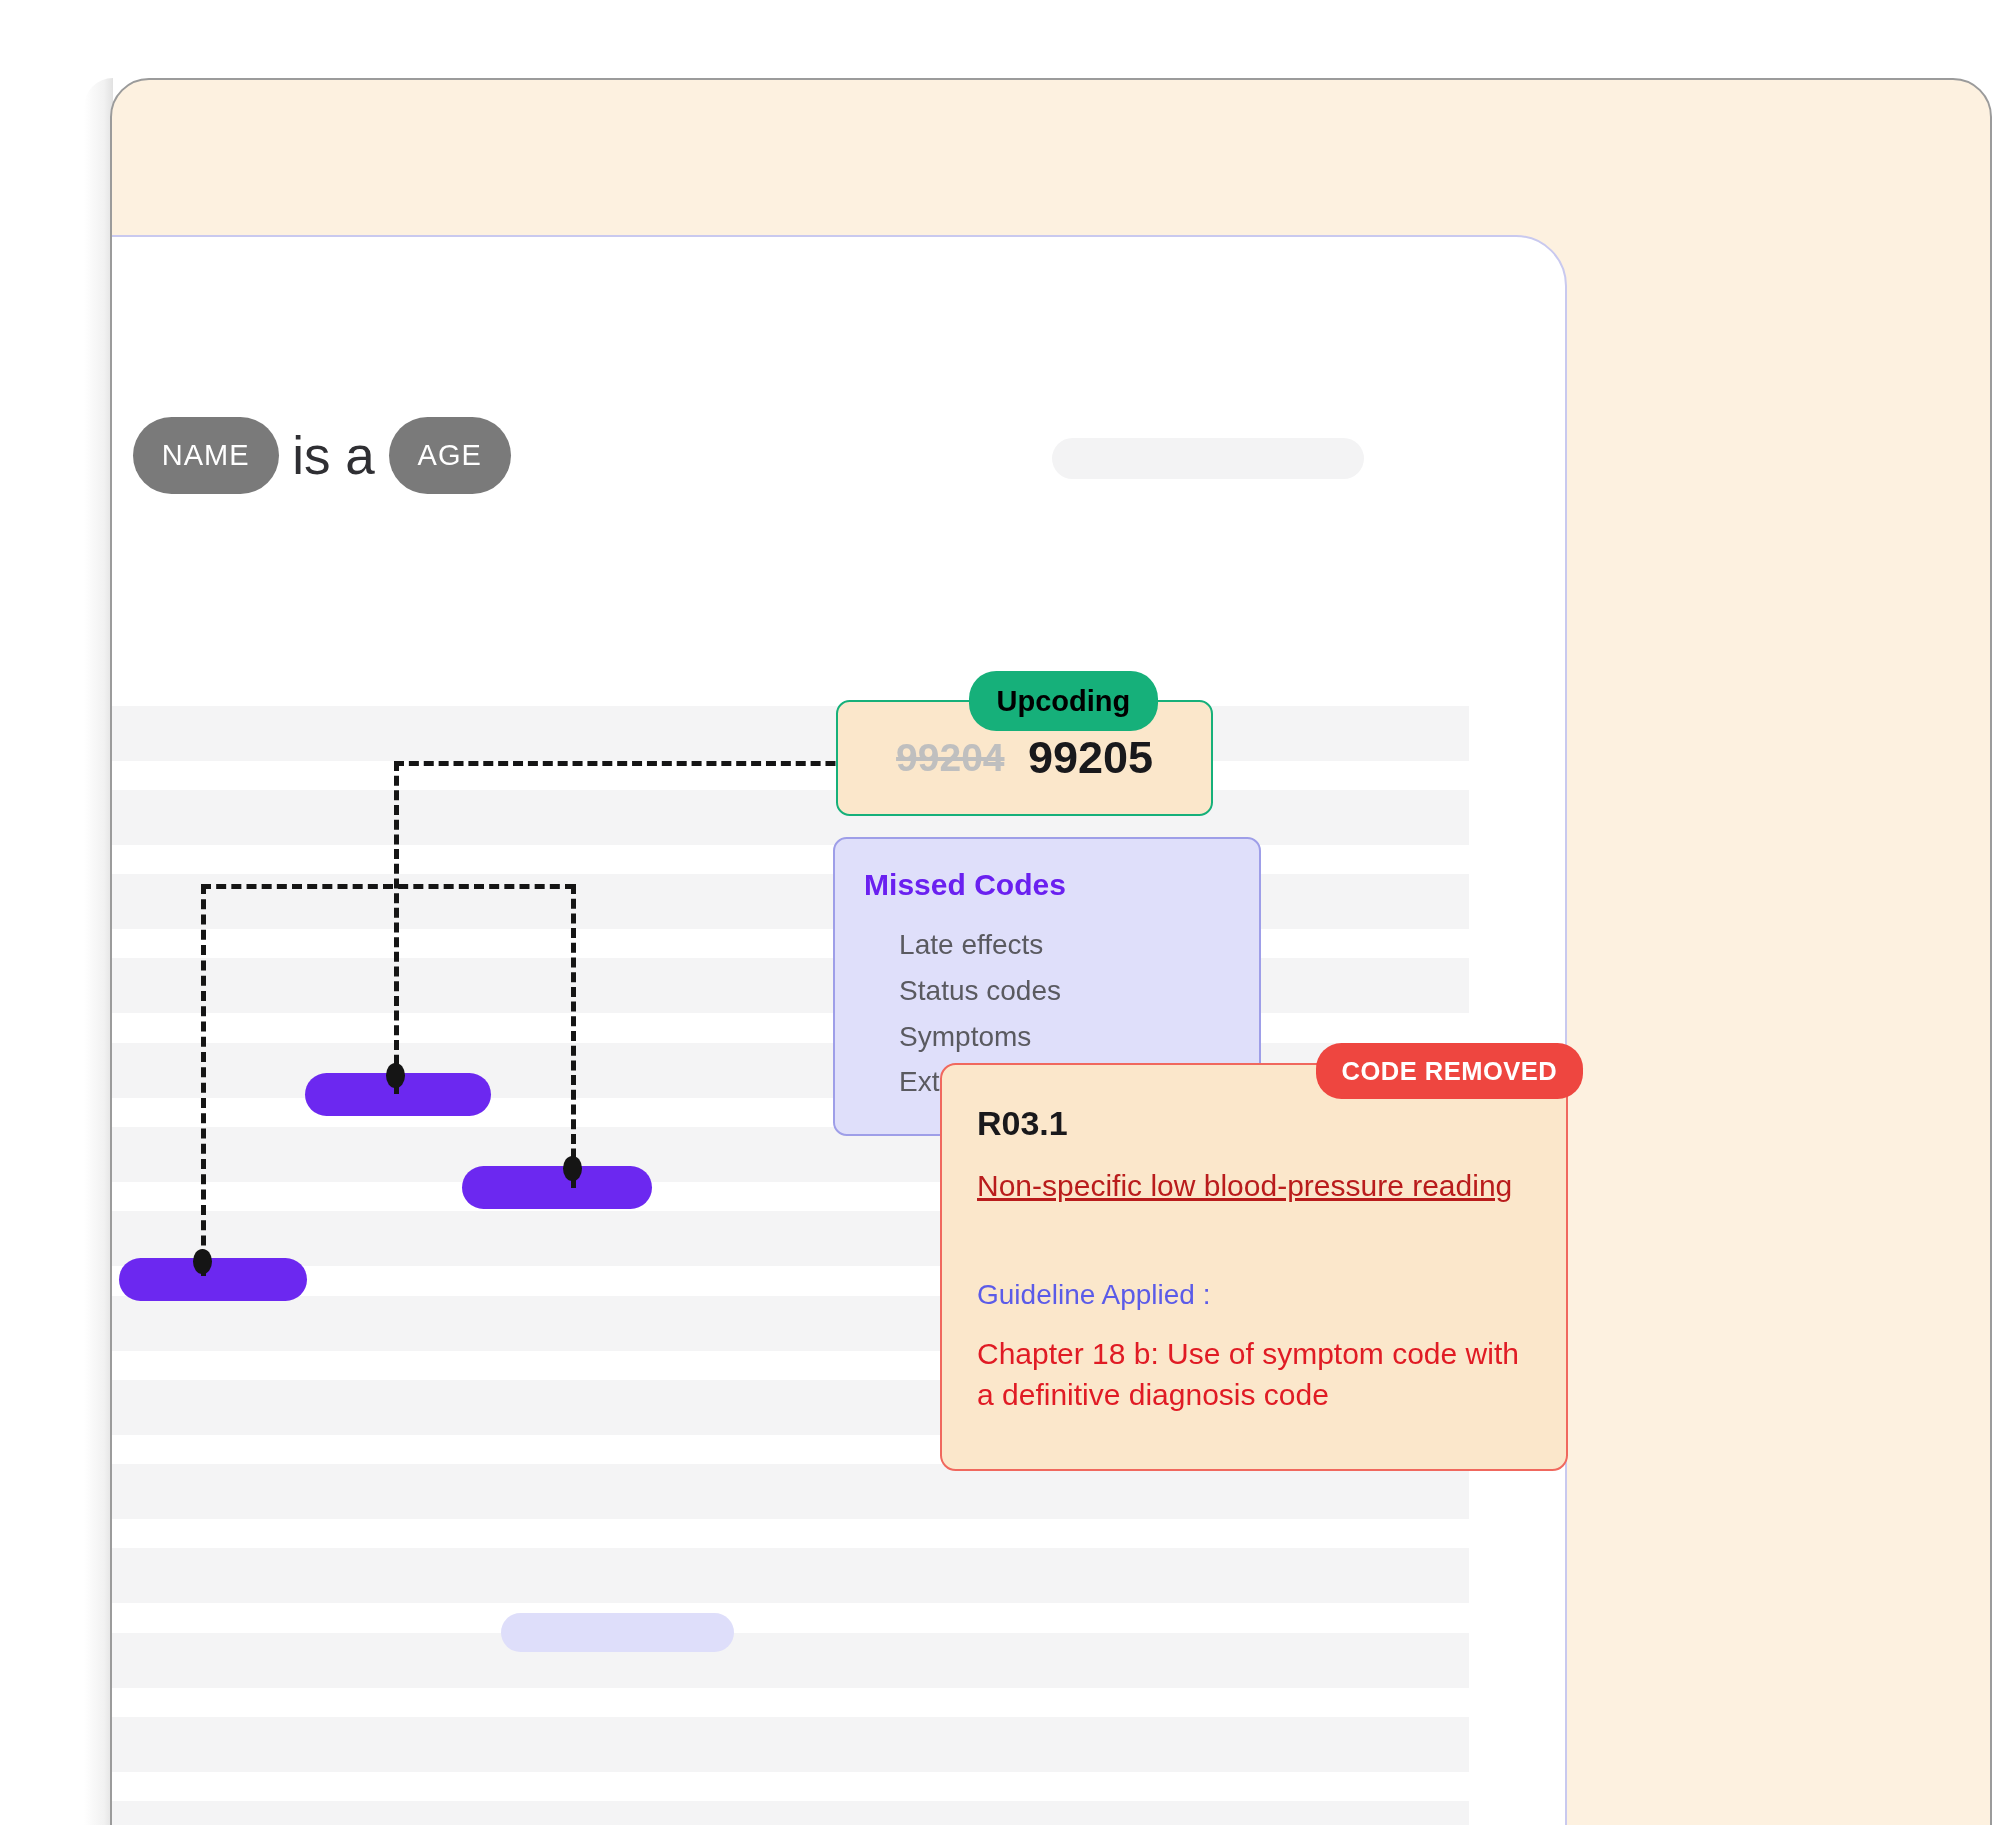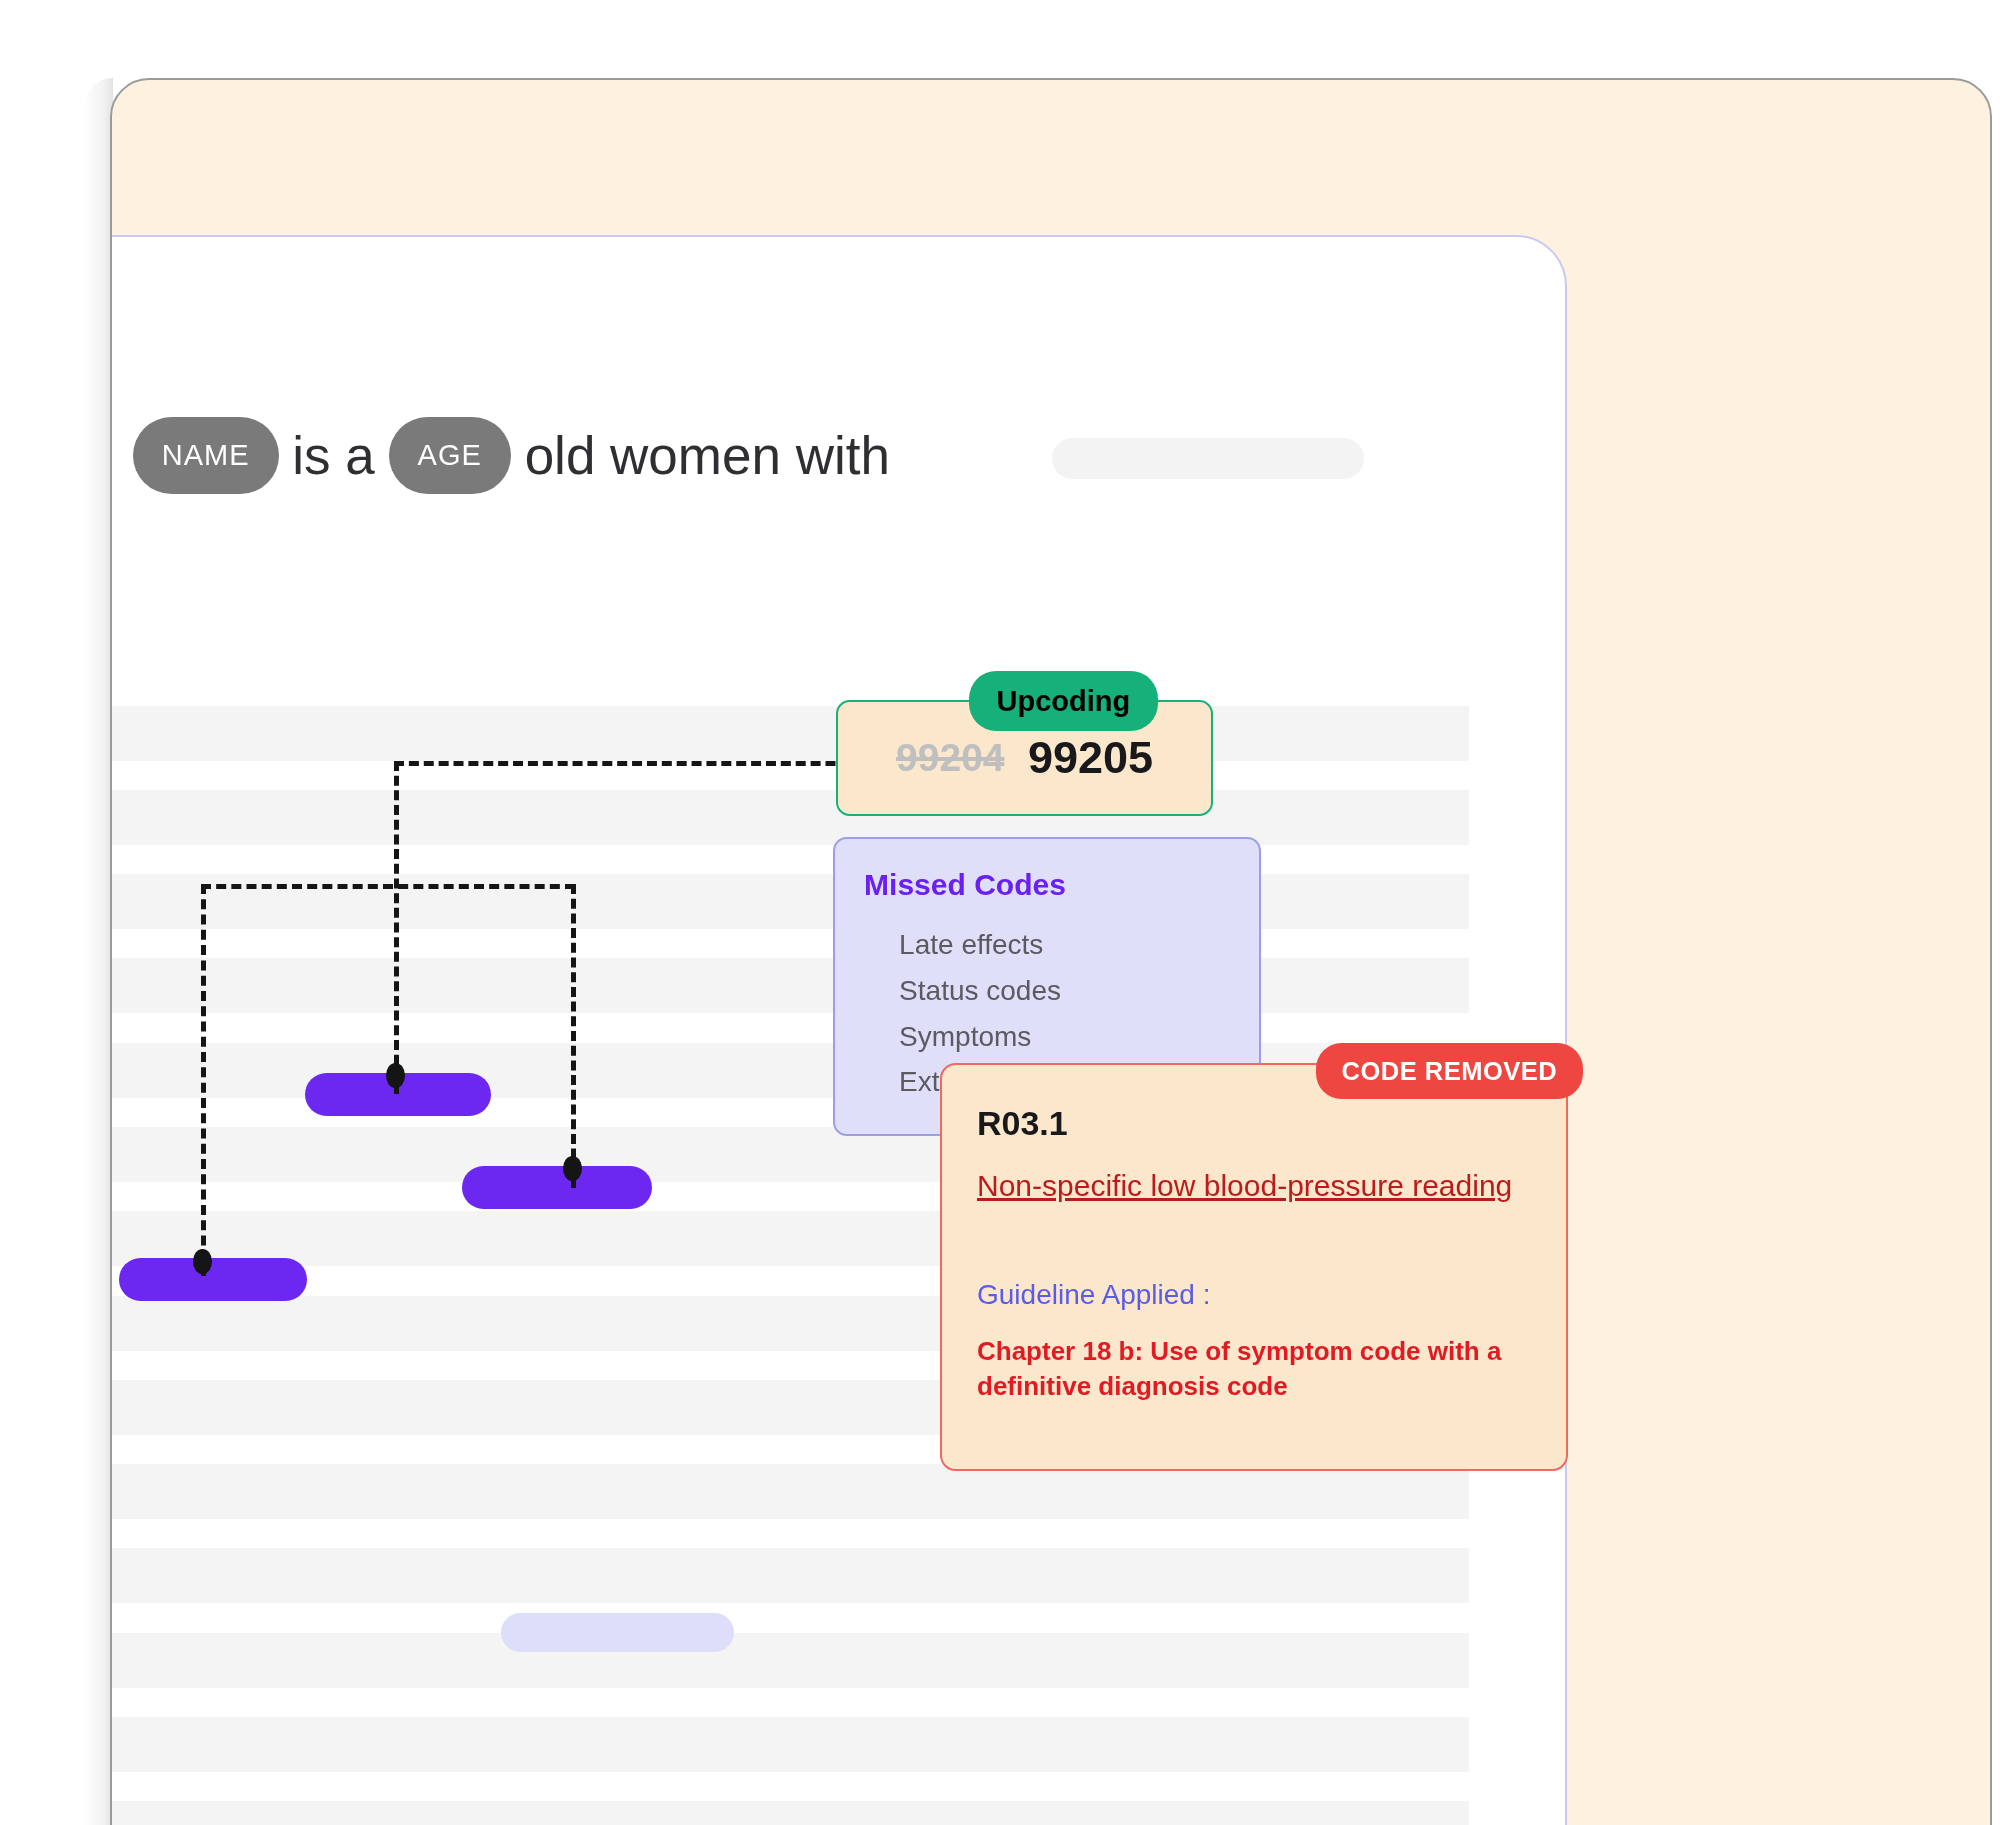--- a/index.html
+++ b/index.html
@@ -115,21 +115,21 @@
   }
   #removed-badge{
     position:absolute;left:1204px;top:963px;
     background:#EE4640;color:#ffffff;
     font-size:25.5px;font-weight:bold;letter-spacing:0.5px;
     padding:13.7px 25.5px;border-radius:25.5px;white-space:nowrap;
   }
   #removed-code{font-size:34px;font-weight:bold;color:#19191c;margin-bottom:25.5px;}
   #removed-desc{font-size:30px;color:#b91c1c;margin-bottom:76px;text-decoration:underline;}
   #guideline-label{font-size:28px;color:#5B5BE8;margin-bottom:23.5px;}
-  #guideline-text{font-size:26px;font-weight:bold;color:#E01B24;line-height:1.35;}
+  #guideline-text{font-size:30px;font-weight:normal;color:#E01B24;line-height:1.35;}
 </style>
 </head>
 <body>
 
 <div id="device-shadow"></div>
 
 <div id="device">
 
   <div id="panel">
 
@@ -147,21 +147,20 @@
     <div class="band" style="top:1396px"></div>
     <div class="band" style="top:1480px"></div>
     <div class="band" style="top:1564px"></div>
 
     <div id="lav-pill"></div>
 
     <div id="headline">
       <span class="tokpill">NAME</span>
       <span class="htext">is a</span>
       <span class="tokpill">AGE</span>
-      <span class="htext">old women with</span>
     </div>
     <div id="headline-placeholder"></div>
 
     <div class="hl" style="left:7.8px;top:1021px;width:188px;"></div>
     <div class="hl" style="left:194px;top:836px;width:186px;"></div>
     <div class="hl" style="left:351px;top:929px;width:190px;"></div>
 
     <div class="dashh" style="left:90px;top:647px;width:374px;"></div>
 
     <div class="dashv" style="left:90px;top:647px;height:392px;"></div>

